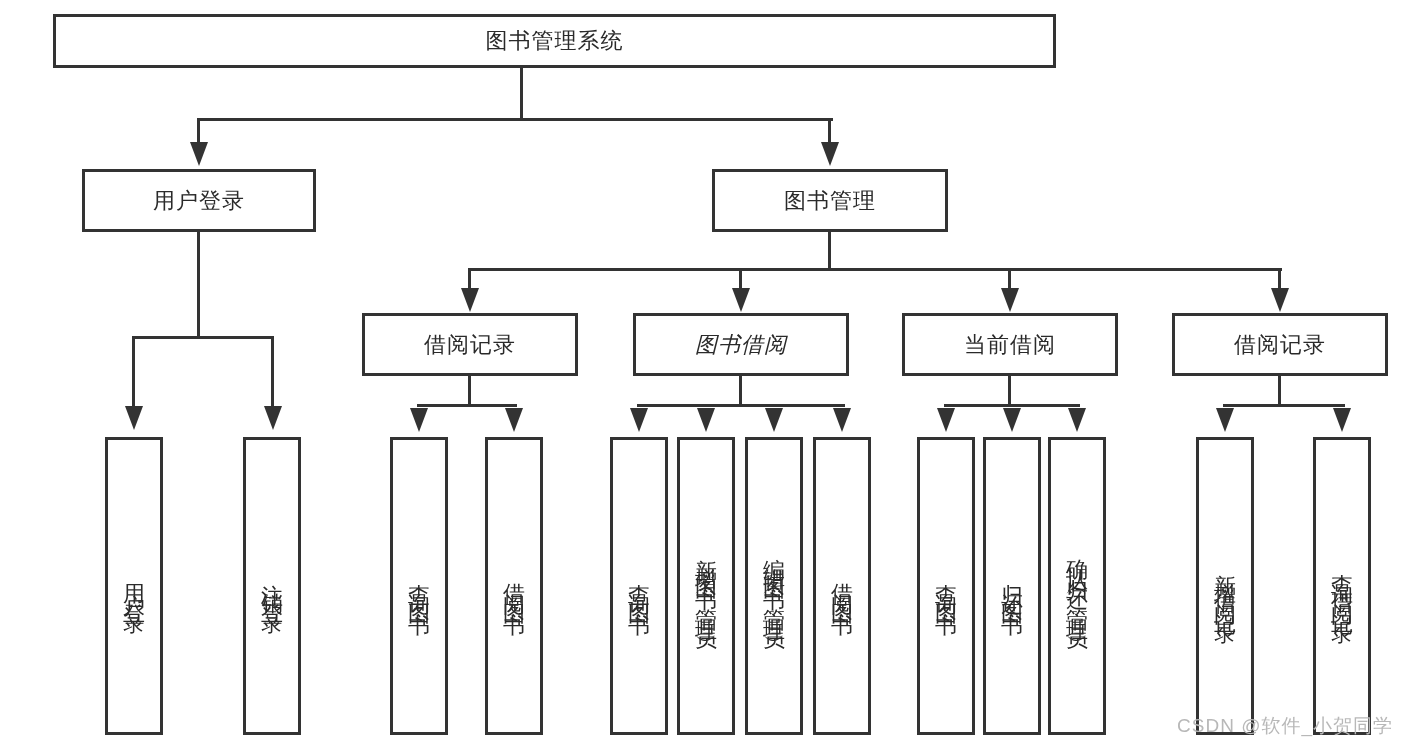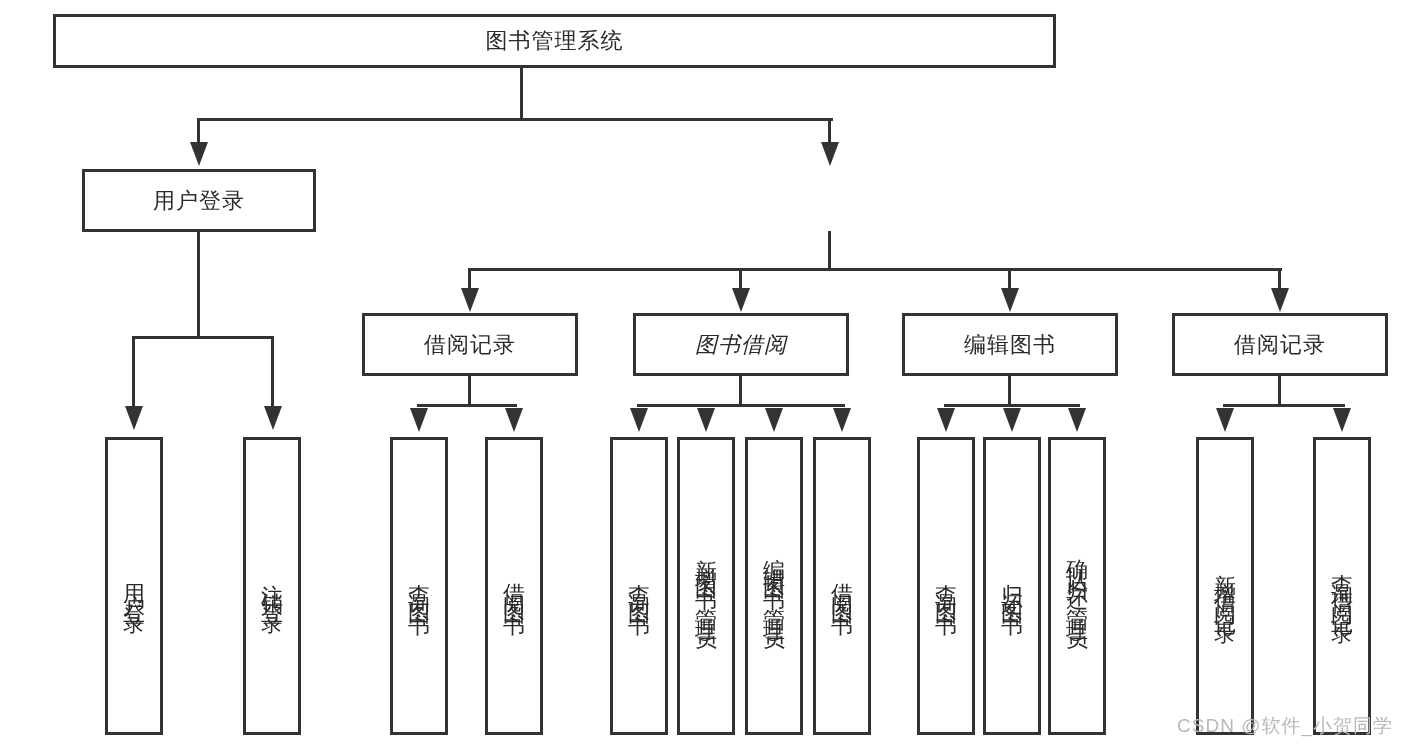--- a/index.html
+++ b/index.html
@@ -111,26 +111,27 @@
 
   <div class="vline" style="left:1278px; top:374px; height:33px;"></div>
   <div class="hline" style="left:1223px; top:404px; width:122px;"></div>
   <div class="arrow" style="left:1216px; top:408px;"></div>
   <div class="arrow" style="left:1333px; top:408px;"></div>
 
   <div class="node" style="left:21px; top:14px; width:1003px; height:54px;margin-left:32px;">图书管理系统</div>
 
   <div class="node" style="left:82px; top:169px; width:234px; height:63px;">用户登录</div>
 
+  <div class="node" style="left:712px; top:169px; width:236px; height:63px;">图书管理</div>
 
   <div class="node" style="left:362px; top:313px; width:216px; height:63px;">借阅记录</div>
 
   <div class="node" style="left:633px; top:313px; width:216px; height:63px;font-style:italic;">图书借阅</div>
 
-  <div class="node" style="left:902px; top:313px; width:216px; height:63px;">编辑图书</div>
+  <div class="node" style="left:902px; top:313px; width:216px; height:63px;">当前借阅</div>
 
   <div class="node" style="left:1172px; top:313px; width:216px; height:63px;text-align:center;">借阅记录</div>
 
   <div class="node leaf" style="left:105px; top:437px; width:58px; height:298px;">
     <span class="vtext">用户登录</span>
   </div>
 
   <div class="node leaf" style="left:243px; top:437px; width:58px; height:298px;">
     <span class="vtext">注销登录</span>
   </div>

